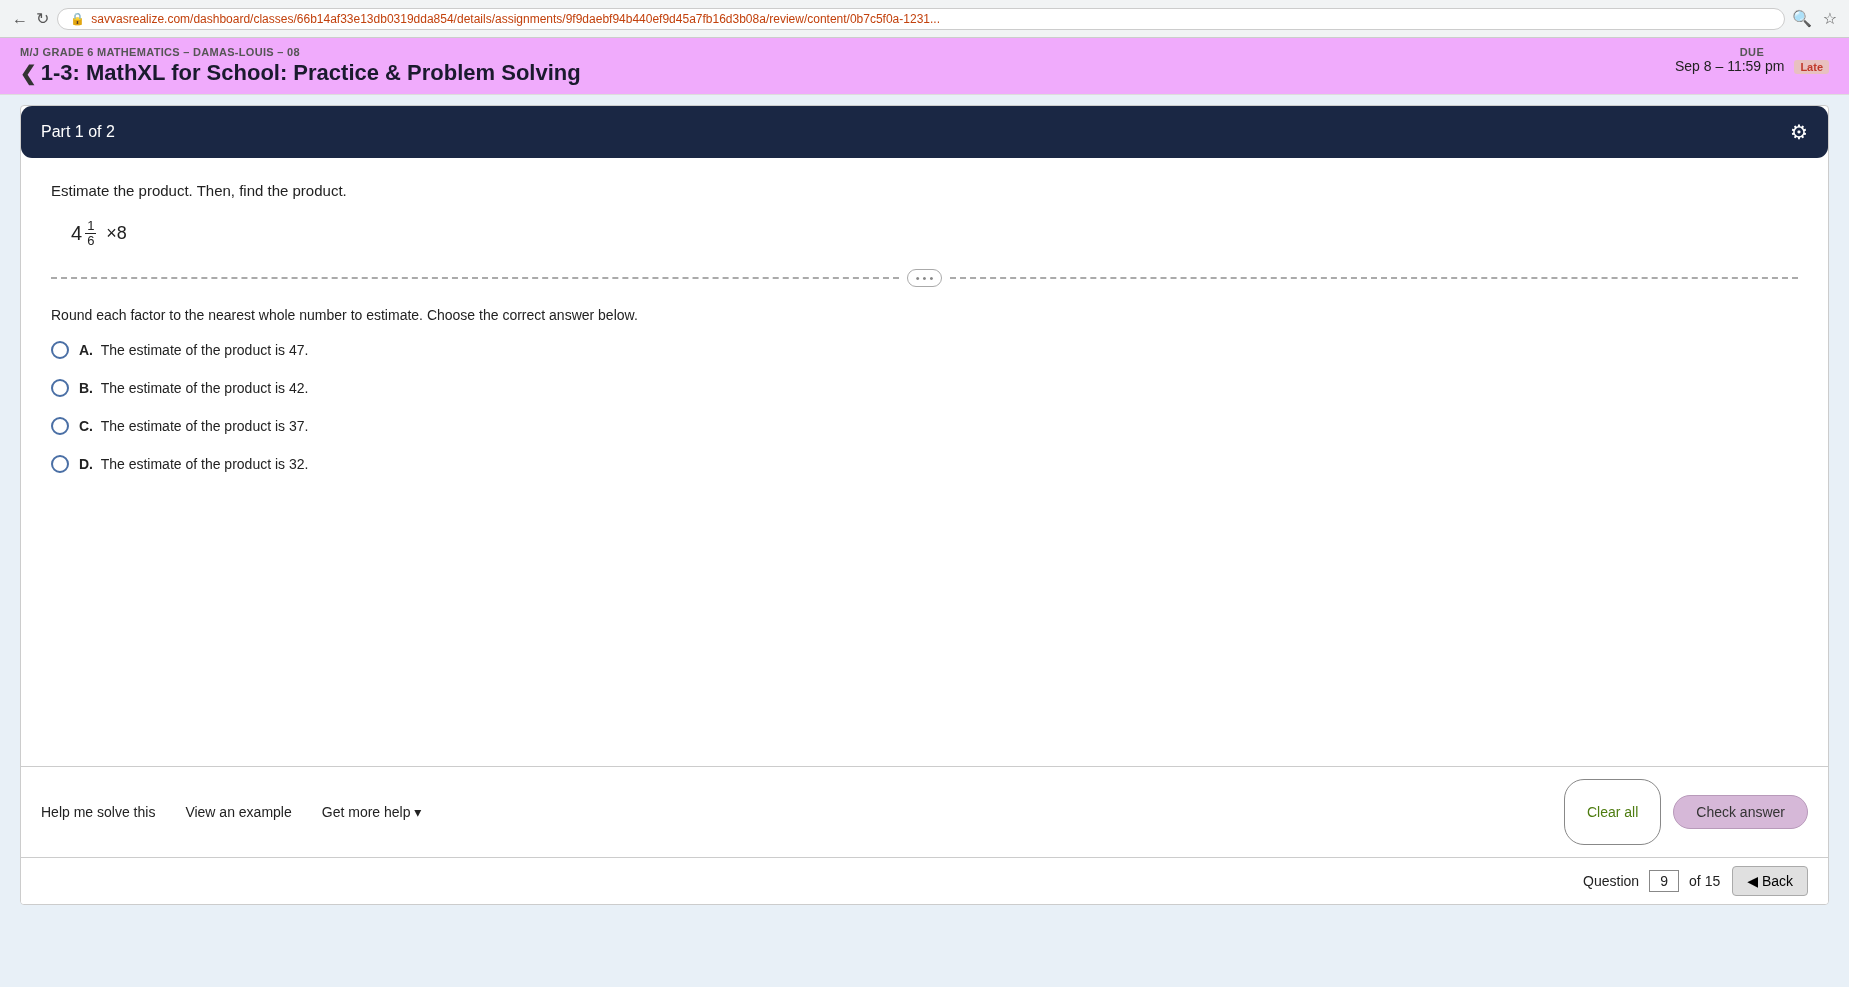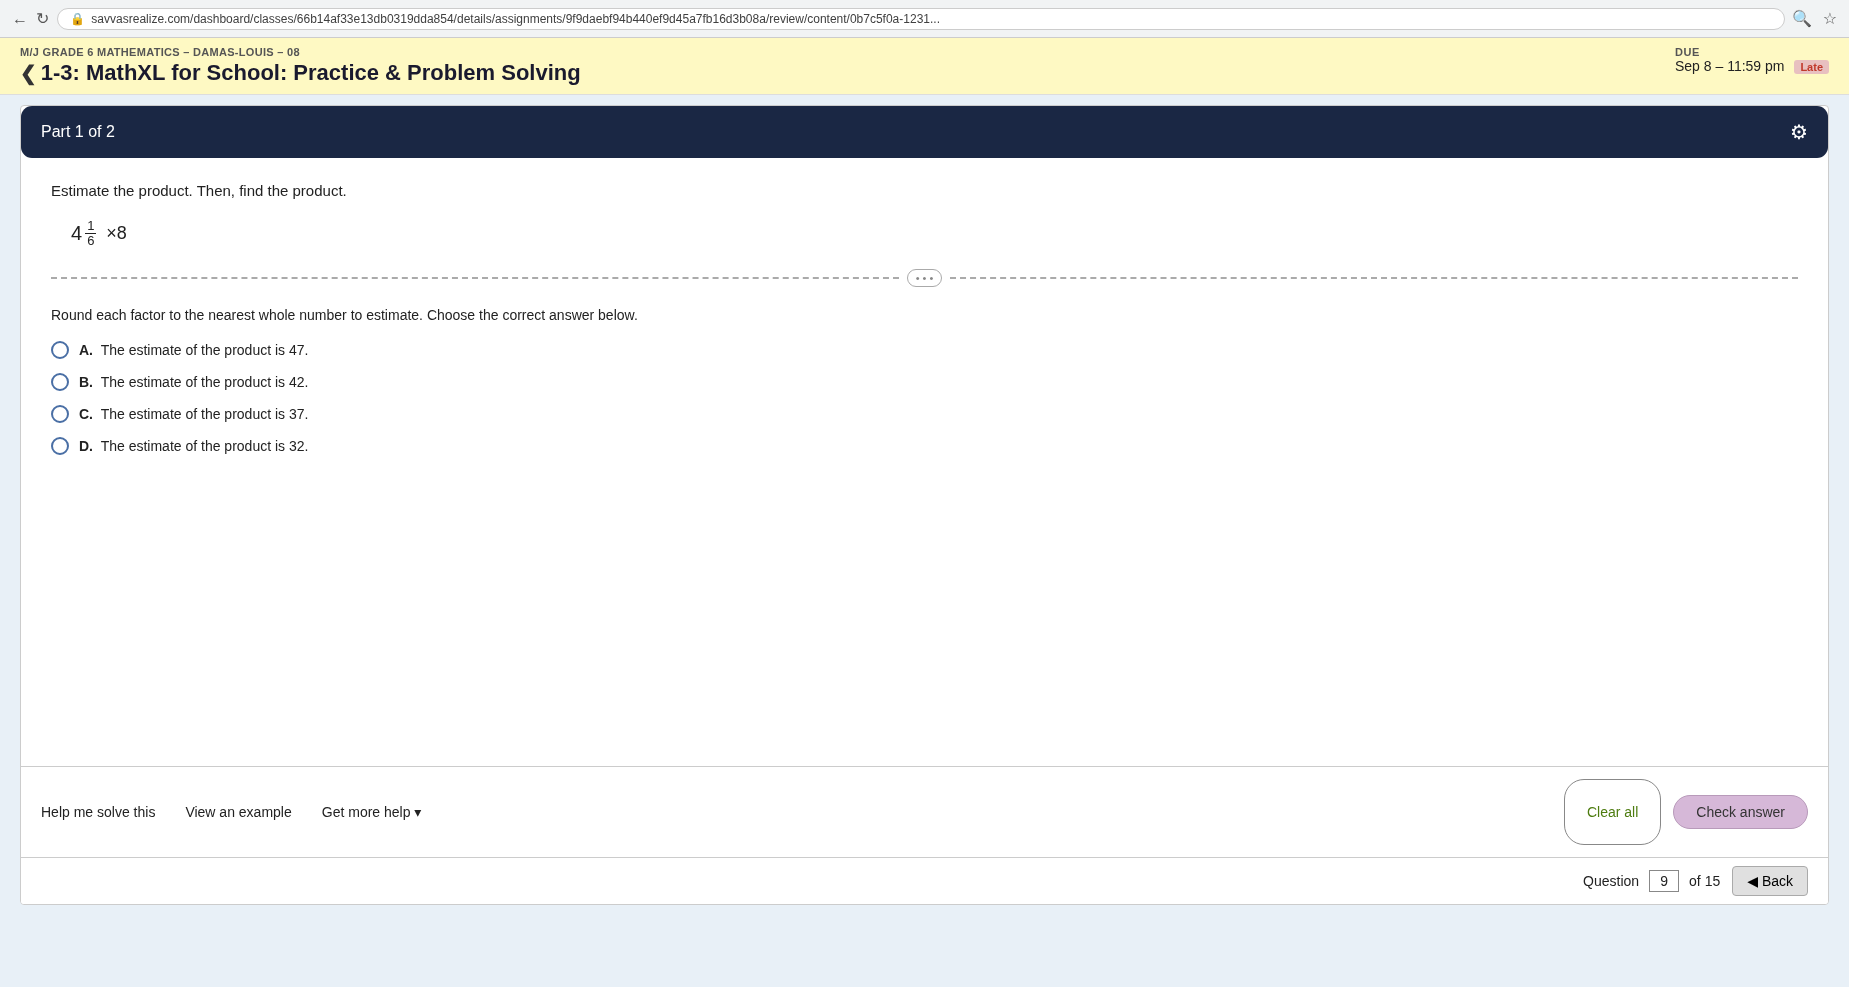--- a/index.html
+++ b/index.html
@@ -33,37 +33,37 @@
       background: white;
       border: 1px solid #ccc;
       border-radius: 20px;
       padding: 3px 12px;
       font-size: 12px;
       color: #333;
       display: flex;
       align-items: center;
       gap: 6px;
     }
-    .url-text { font-size: 12px; color: #404040; flex: 1; overflow: hidden; text-overflow: ellipsis; white-space: nowrap; }
+    .url-text { font-size: 12px; color: #c2410c; flex: 1; overflow: hidden; text-overflow: ellipsis; white-space: nowrap; }
     .browser-icons { display: flex; gap: 10px; color: #555; font-size: 16px; }
 
     
     .page-header {
-      background: #fef9c3;
+      background: #f0abfc;
       padding: 8px 20px;
       display: flex;
       justify-content: space-between;
       align-items: flex-start;
       border-bottom: 1px solid #ddd;
     }
     .breadcrumb-area { display: flex; flex-direction: column; }
     .breadcrumb-top { font-size: 11px; color: #555; font-weight: 600; letter-spacing: 0.3px; }
     .back-link { display: flex; align-items: center; gap: 4px; font-size: 22px; font-weight: bold; color: #1a1a2e; margin-top: 2px; }
     .back-arrow { font-size: 20px; color: #333; }
-    .due-area { text-align: left; }
+    .due-area { text-align: center; }
     .due-label { font-size: 11px; color: #555; font-weight: 600; letter-spacing: 0.5px; }
     .late-badge { background: #e8c0c0; color: #c0392b; font-size: 11px; padding: 1px 6px; border-radius: 3px; margin-left: 6px; font-weight: 600; }
 
     
     .content-card {
       margin: 10px 20px;
       background: white;
       border: 1px solid #ccc;
       border-radius: 4px;
       overflow: hidden;
@@ -114,21 +114,21 @@
       line-height: 1.1;
       margin-left: 1px;
     }
     .frac-top { border-bottom: 1px solid #222; padding: 0 2px; }
     .frac-bot { padding: 0 2px; }
     .times-sign { font-size: 18px; margin: 0 6px; }
 
     .instruction-text { font-size: 14px; color: #222; margin-bottom: 18px; }
 
     
-    .choices { display: flex; flex-direction: column; gap: 14px; }
+    .choices { display: flex; flex-direction: column; gap: 20px; }
     .choice {
       display: flex;
       align-items: center;
       gap: 10px;
       cursor: pointer;
     }
     .radio-outer {
       width: 18px; height: 18px;
       border: 2px solid #4a6fa5;
       border-radius: 50%;

